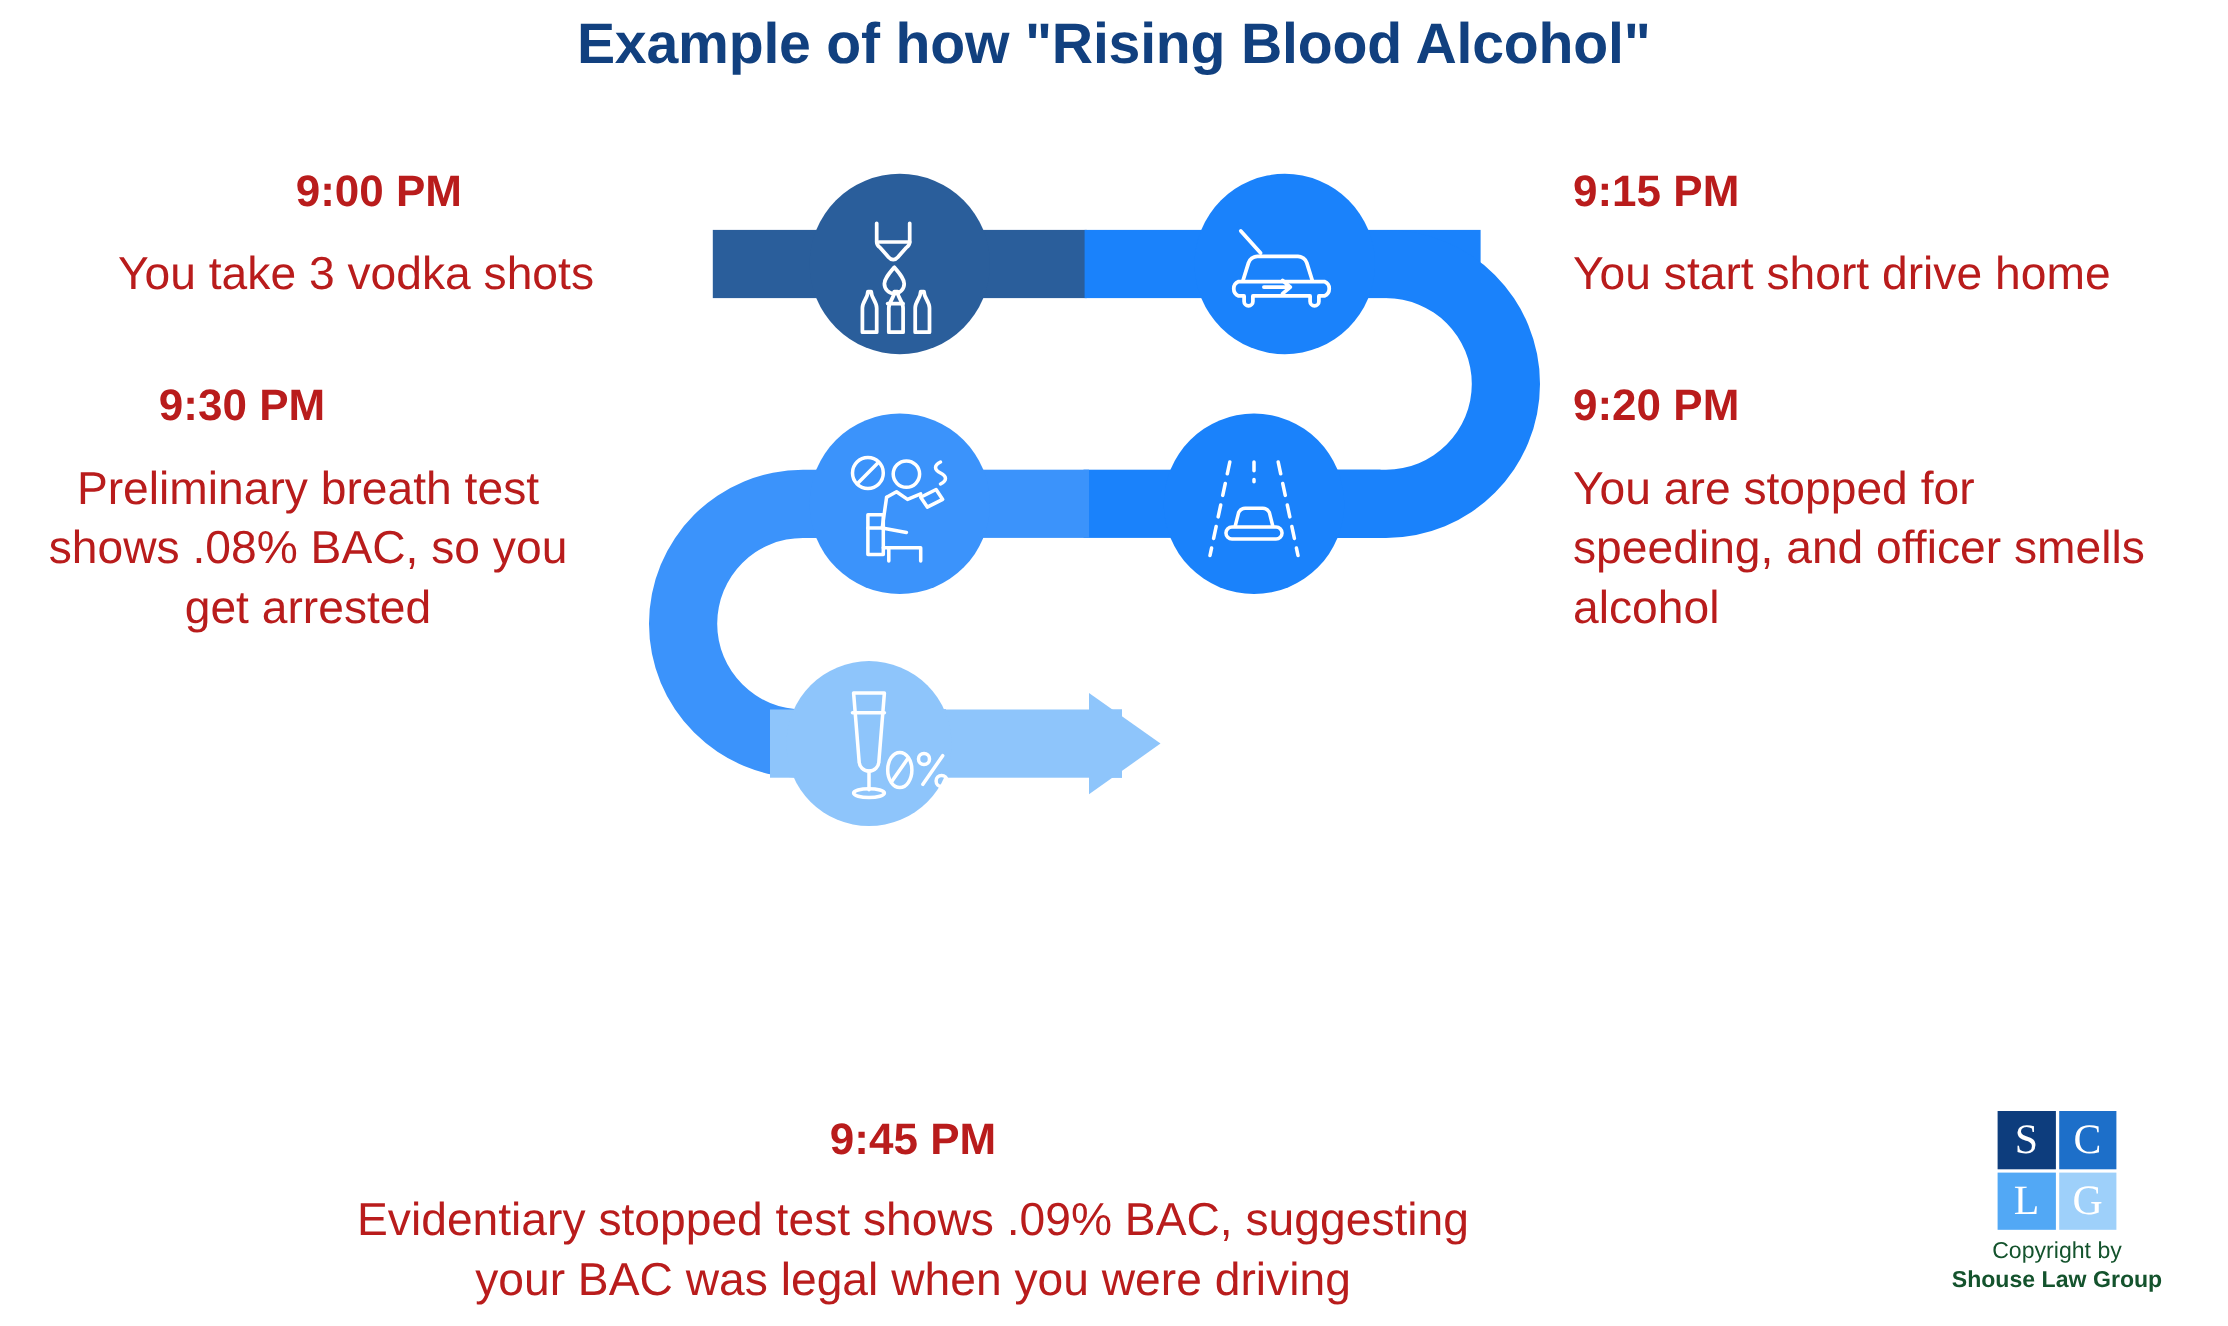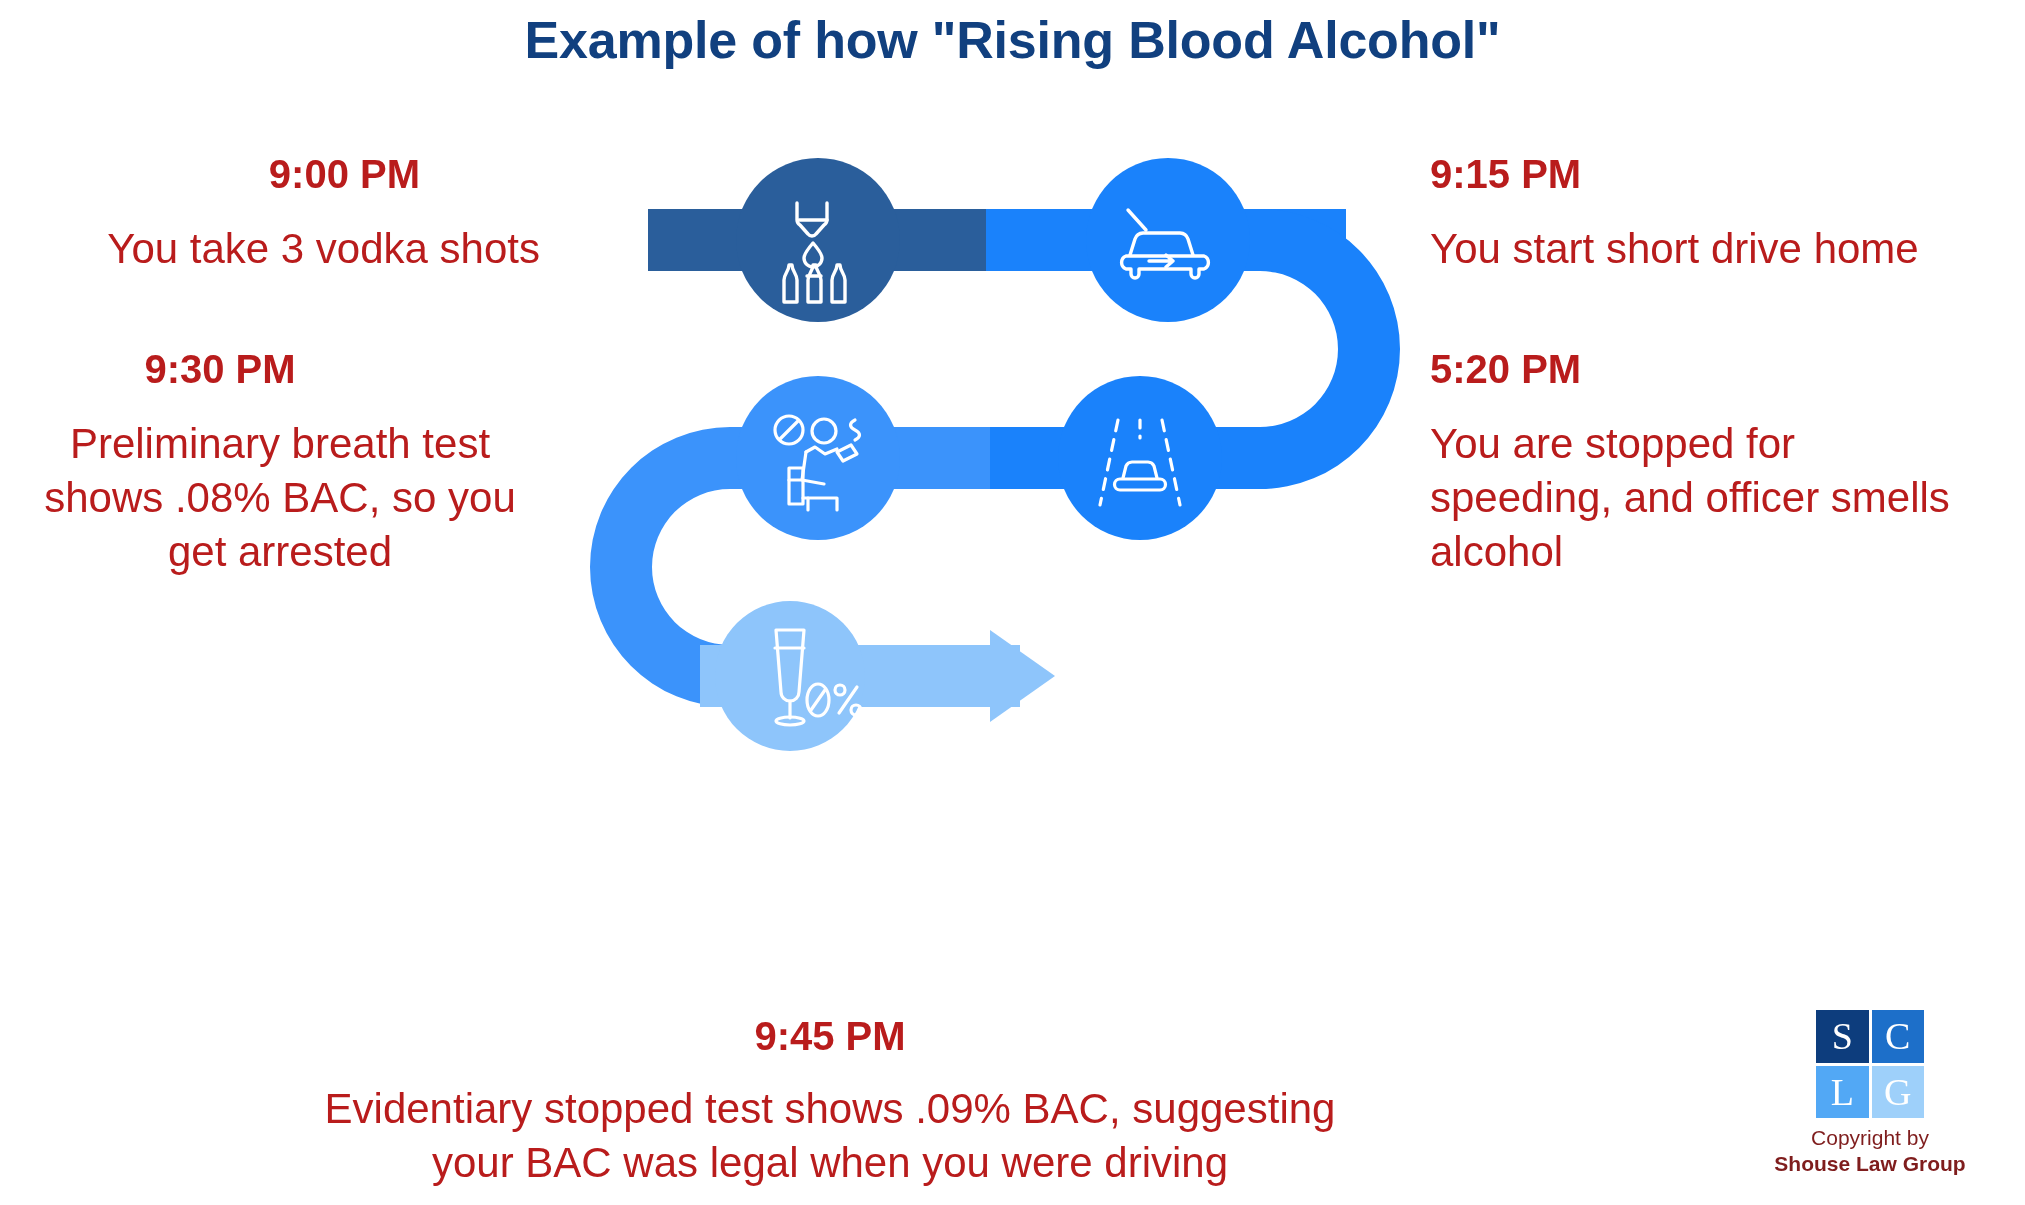--- a/index.html
+++ b/index.html
@@ -57,21 +57,21 @@
     grid-template-rows:1fr 1fr;
     gap:3px;
   }
   #logo-grid div {
     display:flex; align-items:center; justify-content:center;
     color:#fff; font-size:38px;
     font-family:"Liberation Serif", serif;
     line-height:1;
   }
   #logo-caption {
-    margin-top:7px; font-size:21px; color:#7f1d1d; line-height:1.22;
+    margin-top:7px; font-size:21px; color:#14532d; line-height:1.22;
     font-family:"Liberation Sans", sans-serif;
   }
   #logo-caption span { display:block; font-weight:bold; }
   #logo-caption span.reg { font-weight:normal; }
 </style>
 </head>
 <body>
 
 <div id="page">
 
@@ -195,21 +195,21 @@
     <div class="ttime">9:30 PM</div>
     <div class="tdesc">Preliminary breath test shows .08% BAC, so you get arrested</div>
   </div>
 
   <div class="tblock" id="blk-right-1">
     <div class="ttime">9:15 PM</div>
     <div class="tdesc">You start short drive home</div>
   </div>
 
   <div class="tblock" id="blk-right-2">
-    <div class="ttime">5:20 PM</div>
+    <div class="ttime">9:20 PM</div>
     <div class="tdesc">You are stopped for speeding, and officer smells alcohol</div>
   </div>
 
   <div class="tblock" id="blk-bottom">
     <div class="ttime">9:45 PM</div>
     <div class="tdesc">
       <span>Evidentiary stopped test shows .09% BAC, suggesting</span><br>
       <span>your BAC was legal when you were driving</span>
     </div>
   </div>

